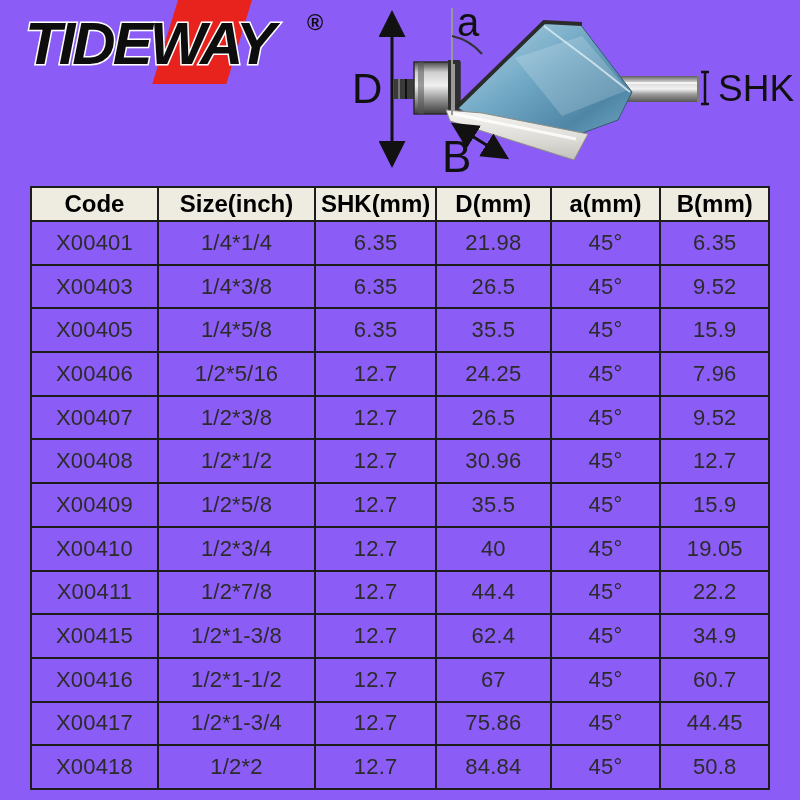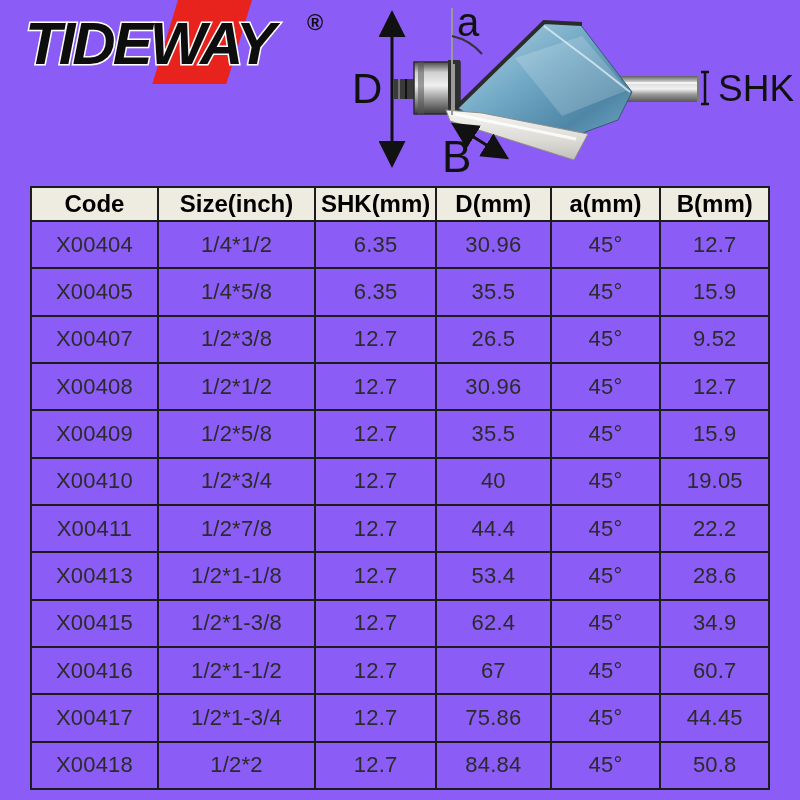--- a/index.html
+++ b/index.html
@@ -144,36 +144,52 @@
           <th>Code</th>
           <th>Size(inch)</th>
           <th>SHK(mm)</th>
           <th>D(mm)</th>
           <th>a(mm)</th>
           <th>B(mm)</th>
         </tr>
     </thead>
     <tbody>
         <tr>
-          <td>X00404</td>
-          <td>1/4*1/2</td>
-          <td>6.35</td>
-          <td>30.96</td>
-          <td>45°</td>
-          <td>12.7</td>
+          <td>X00401</td>
+          <td>1/4*1/4</td>
+          <td>6.35</td>
+          <td>21.98</td>
+          <td>45°</td>
+          <td>6.35</td>
+        </tr>
+        <tr>
+          <td>X00403</td>
+          <td>1/4*3/8</td>
+          <td>6.35</td>
+          <td>26.5</td>
+          <td>45°</td>
+          <td>9.52</td>
         </tr>
         <tr>
           <td>X00405</td>
           <td>1/4*5/8</td>
           <td>6.35</td>
           <td>35.5</td>
           <td>45°</td>
           <td>15.9</td>
         </tr>
         <tr>
+          <td>X00406</td>
+          <td>1/2*5/16</td>
+          <td>12.7</td>
+          <td>24.25</td>
+          <td>45°</td>
+          <td>7.96</td>
+        </tr>
+        <tr>
           <td>X00407</td>
           <td>1/2*3/8</td>
           <td>12.7</td>
           <td>26.5</td>
           <td>45°</td>
           <td>9.52</td>
         </tr>
         <tr>
           <td>X00408</td>
           <td>1/2*1/2</td>
@@ -200,28 +216,20 @@
         </tr>
         <tr>
           <td>X00411</td>
           <td>1/2*7/8</td>
           <td>12.7</td>
           <td>44.4</td>
           <td>45°</td>
           <td>22.2</td>
         </tr>
         <tr>
-          <td>X00413</td>
-          <td>1/2*1-1/8</td>
-          <td>12.7</td>
-          <td>53.4</td>
-          <td>45°</td>
-          <td>28.6</td>
-        </tr>
-        <tr>
           <td>X00415</td>
           <td>1/2*1-3/8</td>
           <td>12.7</td>
           <td>62.4</td>
           <td>45°</td>
           <td>34.9</td>
         </tr>
         <tr>
           <td>X00416</td>
           <td>1/2*1-1/2</td>

